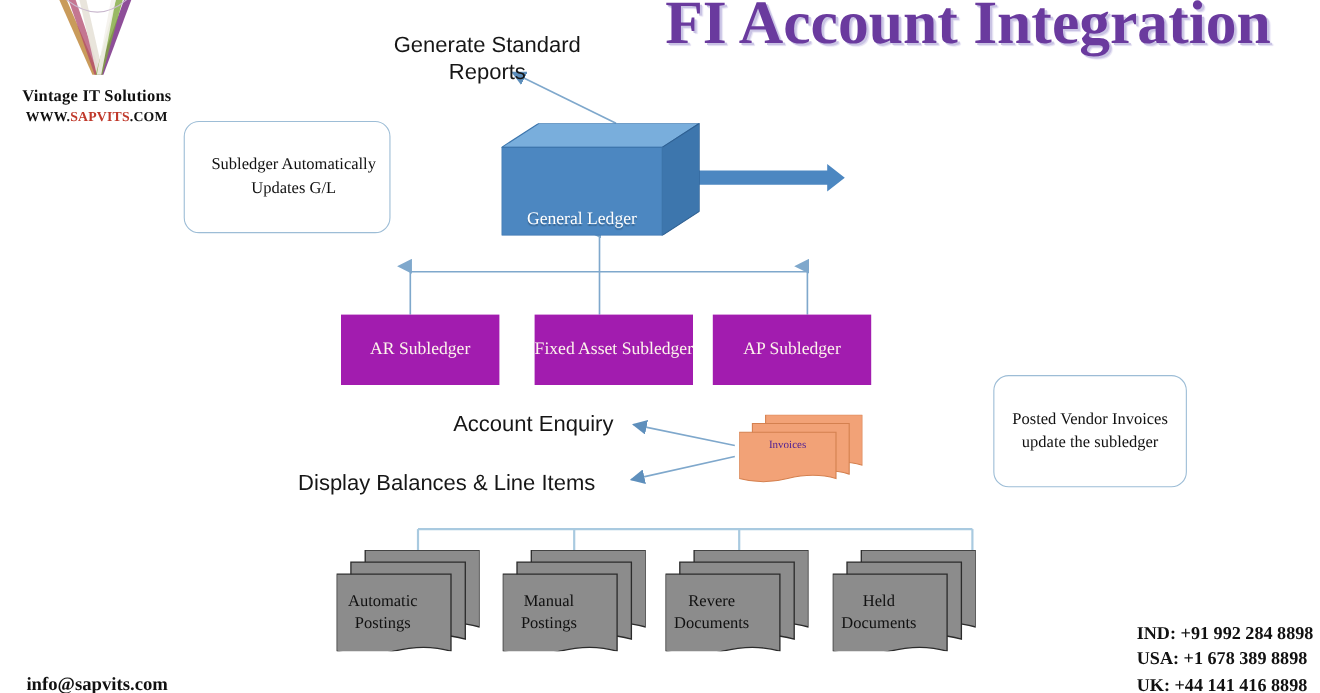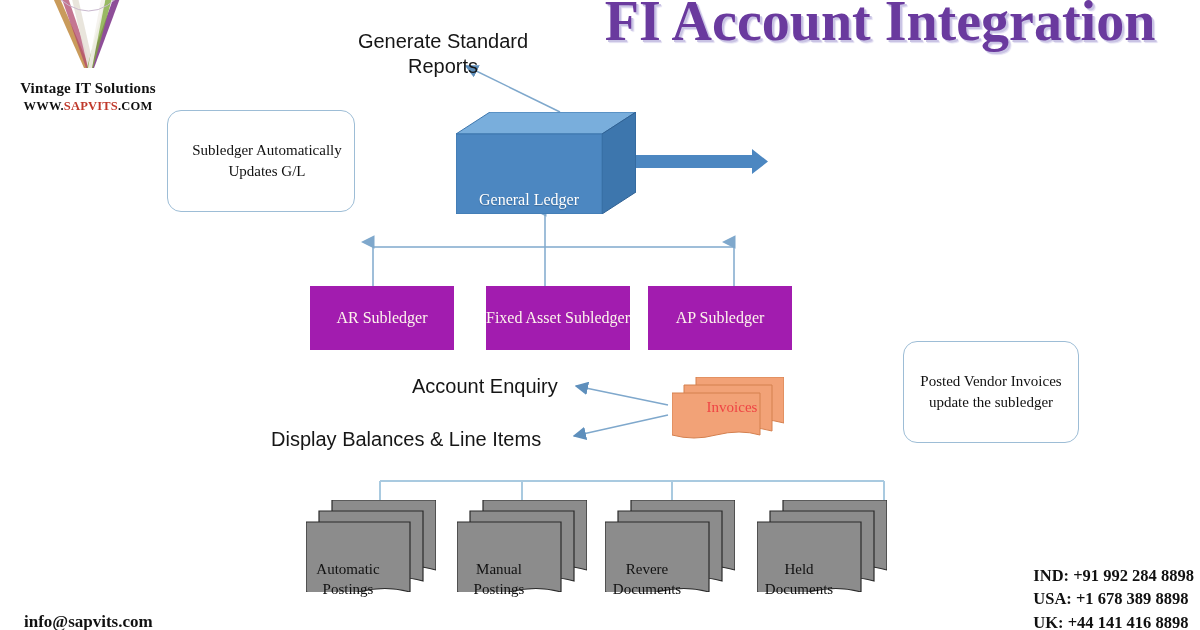--- a/index.html
+++ b/index.html
@@ -163,47 +163,46 @@
   
   #invoices-stack {
     position: absolute;
     left: 672px;
     top: 377px;
     width: 112px;
     height: 62px;
   }
   #invoices-text {
     position: absolute;
-    left: 16px;
+    left: 0px;
     top: 22px;
     width: 88px;
     text-align: center;
     font-family: "Liberation Serif", "DejaVu Serif", serif;
-    font-size: 15px;
-    color: #ef4444;
+    font-size: 10px;
+    color: #4c1d95;
   }
 
   
   .doc-stack {
     position: absolute;
     top: 500px;
     width: 130px;
     height: 92px;
   }
   .doc-stack .doc-text {
     position: absolute;
     left: 0px;
     top: 38px;
     width: 84px;
     text-align: center;
     font-family: "Liberation Serif", "DejaVu Serif", serif;
     font-size: 15px;
     line-height: 1.3;
     color: #111111;
-    margin-top: 22px;
   }
   #doc-auto   { left: 306px; }
   #doc-manual { left: 457px; }
   #doc-revere { left: 605px; }
   #doc-held   { left: 757px; }
 
   
   #connectors {
     position: absolute;
     left: 0; top: 0;

